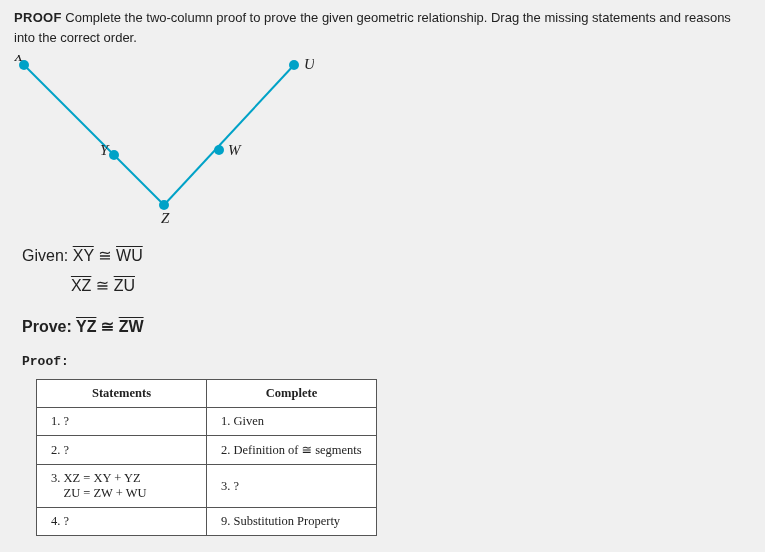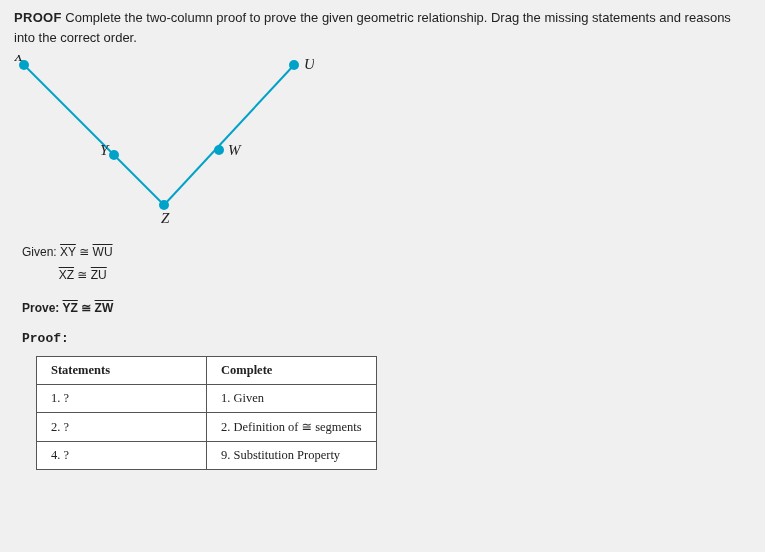--- a/index.html
+++ b/index.html
@@ -8,37 +8,37 @@
     height: 552px;
     background: #f0f0f0;
     font-family: Arial, Helvetica, sans-serif;
     color: #222;
     padding: 8px 14px;
     position: relative;
   }
   .instr { font-size: 13px; line-height: 1.5; margin-bottom: 6px; max-width: 730px; }
   .instr .prefix { font-weight: bold; letter-spacing: 0.3px; }
   .figure { width: 300px; height: 170px; margin: 2px 0 8px 0; }
-  .given-prove { font-size: 12px; line-height: 1.9; margin: 4px 0 0 8px; }
+  .given-prove { font-size: 16px; line-height: 1.9; margin: 4px 0 0 8px; }
   .given-prove .lbl { display: inline-block; }
   .seg { text-decoration: overline; }
   .proof-lbl { font-size: 13px; font-weight: bold; margin: 12px 0 10px 8px; font-family: Liberation Mono, monospace; }
   table.proof {
     border-collapse: collapse;
     margin-left: 22px;
     font-size: 12.5px;
     font-family: "Times New Roman", serif;
   }
   table.proof th, table.proof td {
     border: 1px solid #555;
     padding: 6px 14px;
     text-align: left;
     background: #fff;
   }
-  table.proof th { font-weight: bold; min-width: 170px; }
+  table.proof th { font-weight: bold; text-align: center; min-width: 170px; }
   .fig-label { font-family: "Times New Roman", serif; font-style: italic; font-size: 15px; }
 </style>
 </head>
 <body>
 
 
 
 <div class="instr">
   <span class="prefix">PROOF</span>
   <span>Complete the two-column proof to prove the given geometric relationship. Drag the missing statements and reasons into the correct order.</span>
@@ -94,20 +94,27 @@
   </tr>
   <tr>
     <td>1. ?</td>
     <td>1. Given</td>
   </tr>
   <tr>
     <td>2. ?</td>
     <td>2. Definition of ≅ segments</td>
   </tr>
   <tr>
+    <td>
+      <span>3. XZ = XY + YZ</span><br>
+      &nbsp;&nbsp;&nbsp;&nbsp;<span>ZU = ZW + WU</span>
+    </td>
+    <td>3. ?</td>
+  </tr>
+  <tr>
     <td>4. ?</td>
     <td>9. Substitution Property</td>
   </tr>
 </tbody>
   </table>
 
 
 
 
 </body></html>

